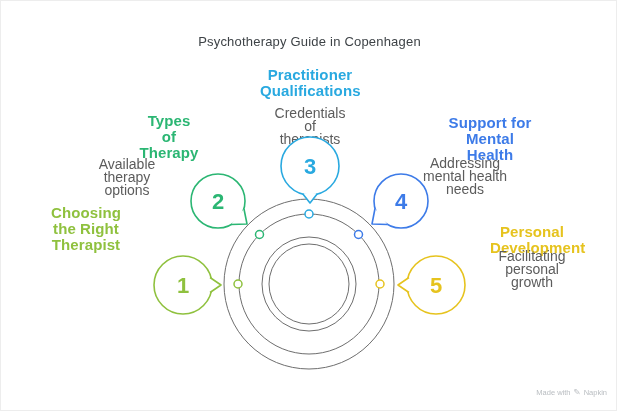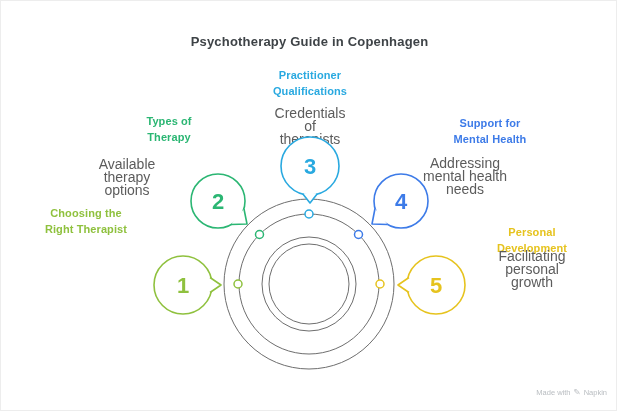--- a/index.html
+++ b/index.html
@@ -3,24 +3,24 @@
 <meta charset="utf-8">
 <style>
   html,body{margin:0;padding:0;background:#fff;}
   .page{
     position:relative;width:617px;height:411px;background:#ffffff;
     font-family:"Liberation Sans", sans-serif;overflow:hidden;
     border:1px solid #ededed;box-sizing:border-box;
   }
   .title{
     position:absolute;top:33px;left:0;width:617px;text-align:center;
-    font-size:13px;font-weight:bold;letter-spacing:.2px;
+    font-size:13px;font-weight:normal;letter-spacing:.2px;
   }
   .heading{
-    position:absolute;text-align:center;font-size:11px;font-weight:bold;
+    position:absolute;text-align:center;font-size:15px;font-weight:bold;
     line-height:16px;letter-spacing:.1px;
   }
   .desc{
     position:absolute;text-align:center;font-size:14px;line-height:13px;
   }
   .svg-layer{position:absolute;top:0;left:0;}
   .num{font-size:22px;font-weight:bold;text-anchor:middle;}
   .watermark{
     position:absolute;top:386px;right:9px;font-size:7.5px;
     display:flex;align-items:center;gap:3px;

